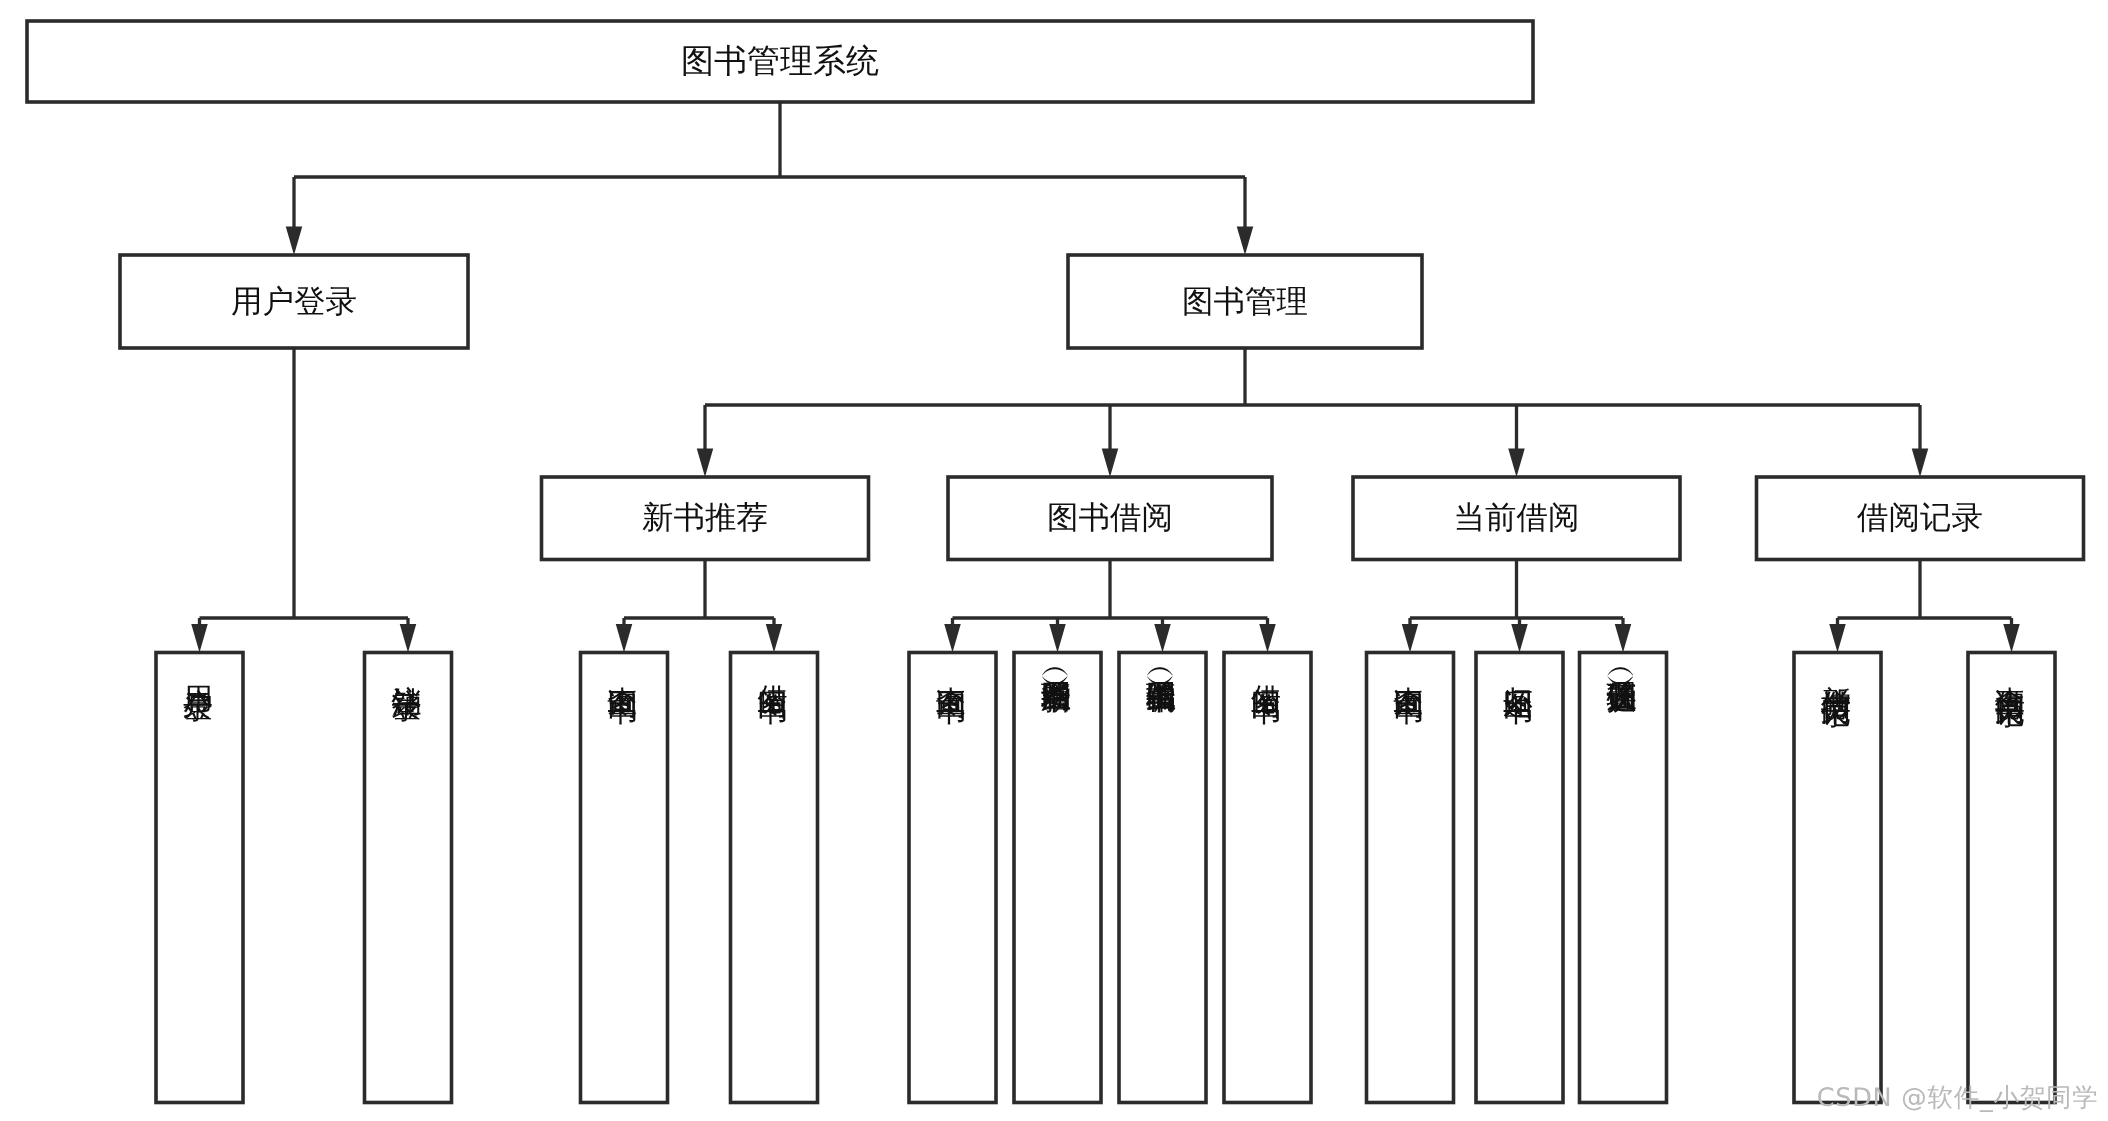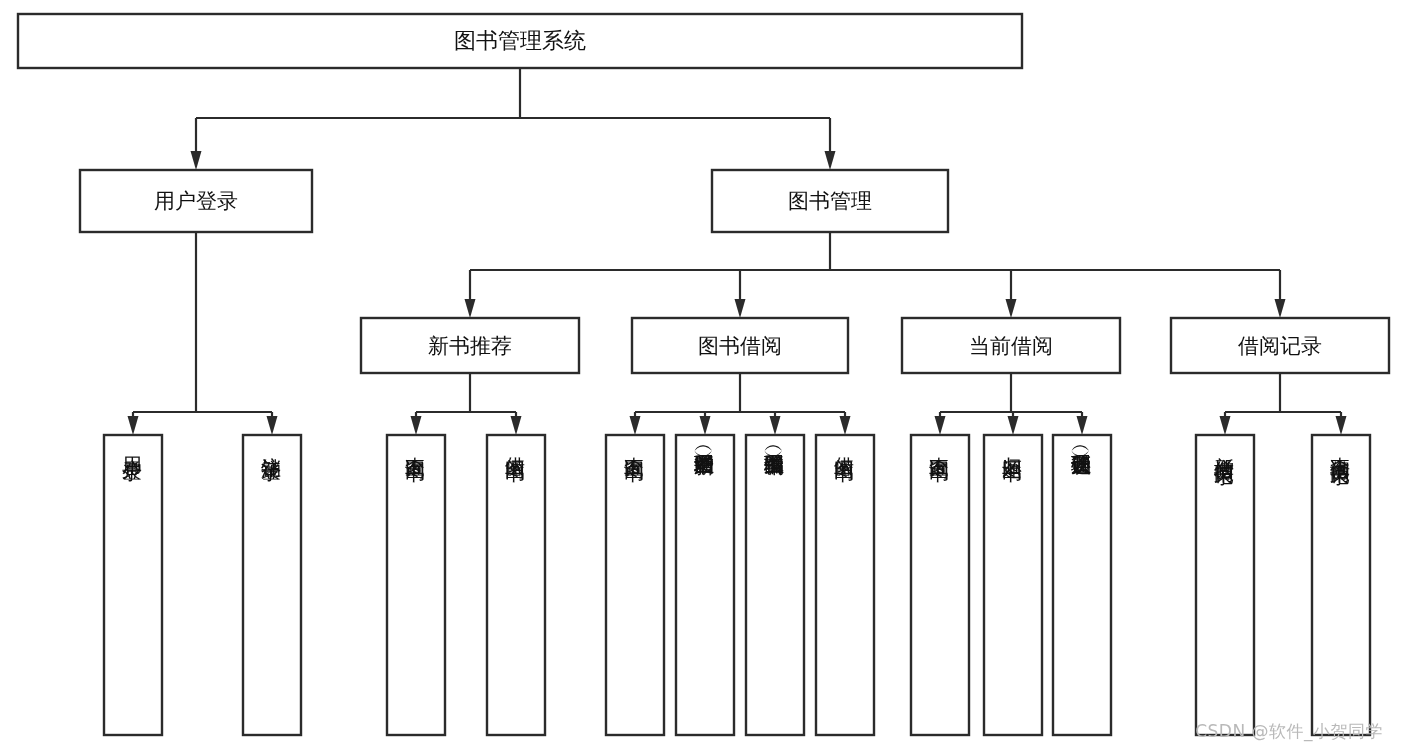--- a/index.html
+++ b/index.html
@@ -62,21 +62,21 @@
     writing-mode: vertical-rl;
     text-orientation: upright;
     font-family: "DejaVu Sans", "Liberation Sans", sans-serif;
     font-size: 20px;
     color: #111111;
     letter-spacing: 2px;
     white-space: nowrap;
   }
   .watermark {
     position: absolute;
-    right: 22px;
+    right: 6px;
     bottom: 4px;
     font-family: "DejaVu Sans", "Liberation Sans", sans-serif;
     font-size: 17px;
     color: #b9b9b9;
     letter-spacing: 0.5px;
     user-select: none;
   }
 </style>
 </head>
 <body>

